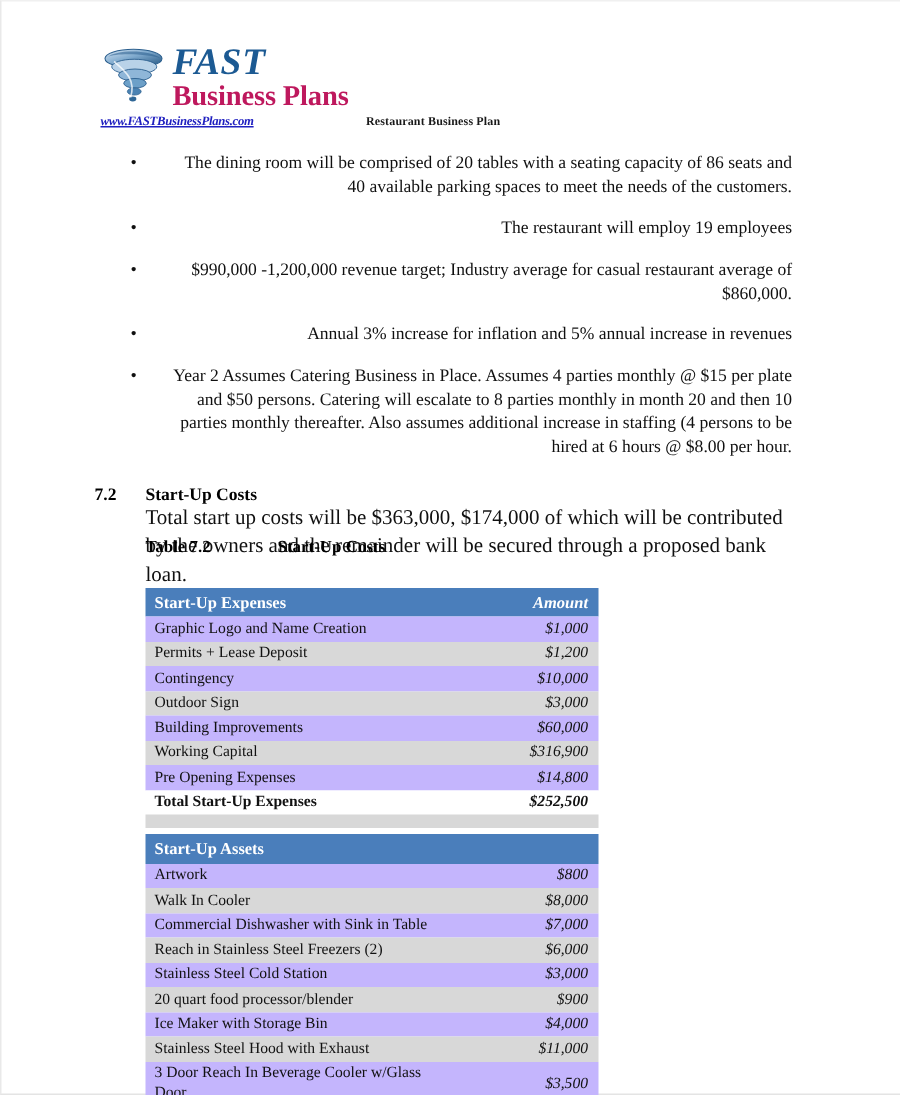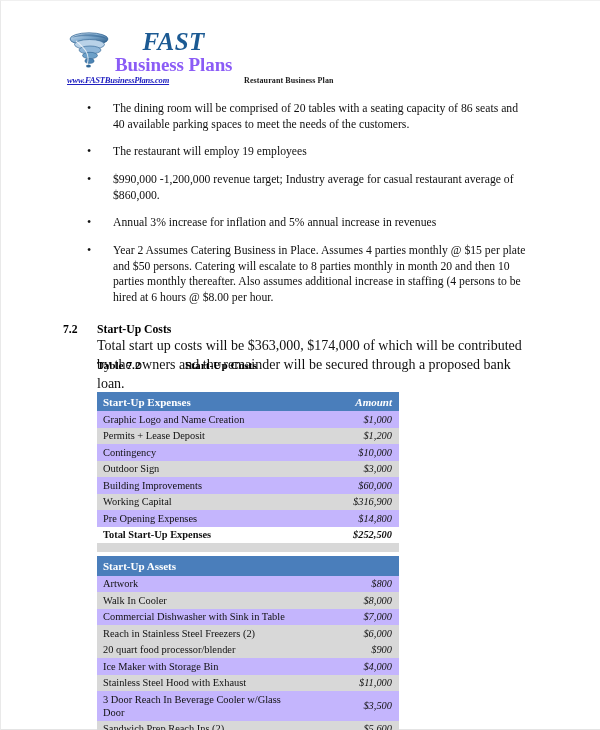--- a/index.html
+++ b/index.html
@@ -31,21 +31,20 @@
     position: absolute;
     left: 0; right: 0; top: 28px;
     height: 58px;
   }
   .logo-block {
     position: absolute;
     left: 66px;
     top: 0px;
     display: flex;
     align-items: flex-start;
-    text-align: center;
   }
   .tornado {
     width: 44px;
     height: 40px;
     flex: 0 0 auto;
     margin-top: 2px;
   }
   .logo-words {
     margin-left: 4px;
     line-height: 1.0;
@@ -57,21 +56,21 @@
     font-size: 25px;
     color: #1c5a93;
     letter-spacing: 0.5px;
     display: block;
     margin-bottom: 1px;
   }
   .logo-bp {
     font-family: "Liberation Serif", serif;
     font-weight: bold;
     font-size: 19px;
-    color: #8b5cf6;
+    color: #be185d;
     display: block;
     letter-spacing: -0.1px;
   }
   .logo-url {
     position: absolute;
     left: 66px;
     top: 46px;
     font-family: "Liberation Serif", serif;
     font-style: italic;
     font-weight: bold;
@@ -119,21 +118,21 @@
     width: 26px;
     text-align: left;
     padding-left: 86px;
     box-sizing: content-box;
     font-size: 12px;
     line-height: 1.33;
   }
   .bullet-text {
     flex: 1 1 auto;
     padding-right: 72px;
-    text-align: left;
+    text-align: right;
   }
 
   
   .section {
     margin-top: 18px;
     padding-left: 62px;
     padding-right: 72px;
   }
   .section-head {
     display: flex;
@@ -359,20 +358,24 @@
           <td class="amt">$8,000</td>
         </tr>
         <tr class="plain">
           <td>Commercial Dishwasher with Sink in Table</td>
           <td class="amt">$7,000</td>
         </tr>
         <tr class="shade">
           <td>Reach in Stainless Steel Freezers (2)</td>
           <td class="amt">$6,000</td>
         </tr>
+        <tr class="plain">
+          <td>Stainless Steel Cold Station</td>
+          <td class="amt">$3,000</td>
+        </tr>
         <tr class="shade">
           <td>20 quart food processor/blender</td>
           <td class="amt">$900</td>
         </tr>
         <tr class="plain">
           <td>Ice Maker with Storage Bin</td>
           <td class="amt">$4,000</td>
         </tr>
         <tr class="shade">
           <td>Stainless Steel Hood with Exhaust</td>

